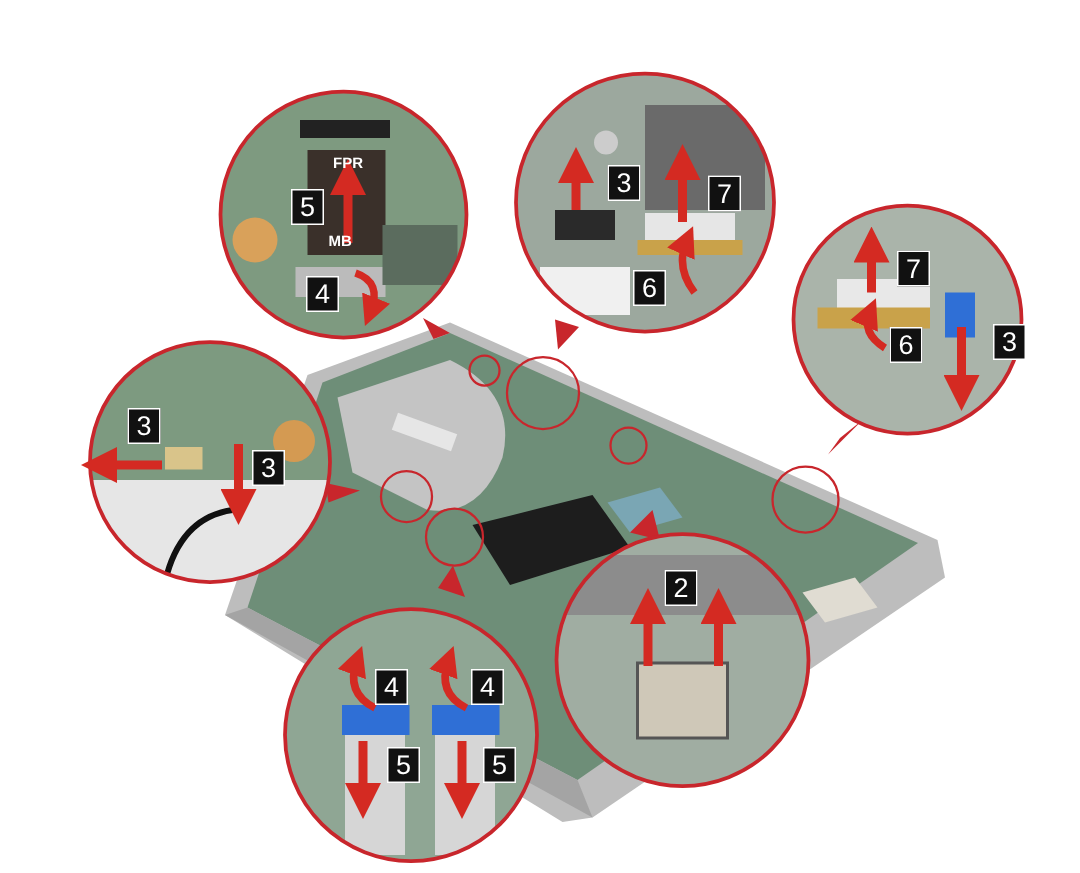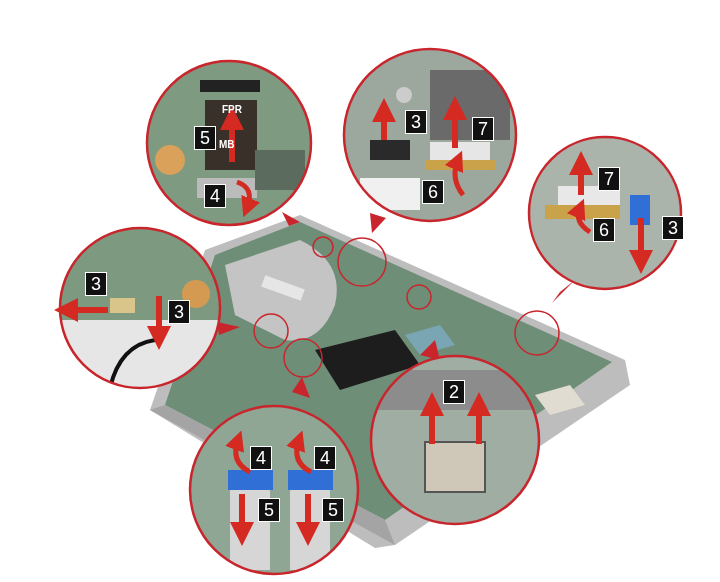--- a/index.html
+++ b/index.html
@@ -158,21 +158,21 @@
     <circle cx="455" cy="440" r="84" fill="none" stroke="#c8262c" stroke-width="2.5"></circle>
     <line x1="432" y1="444" x2="432" y2="404" stroke="#d42a22" stroke-width="6" marker-end="url(#ah)"></line>
     <line x1="479" y1="444" x2="479" y2="404" stroke="#d42a22" stroke-width="6" marker-end="url(#ah)"></line>
   </g>
 </svg>
 
   
   <span class="badge" style="left:194px;top:126px;">5</span>
   <span class="badge" style="left:204px;top:184px;">4</span>
   <span class="lbl" style="left:222px;top:104px;font-size:10px;color:#fff;">FPR</span>
-  <span class="lbl" style="left:219px;top:139px;font-size:10px;color:#fff;">MB</span>
+  <span class="lbl" style="left:219px;top:156px;font-size:10px;color:#fff;">MB</span>
 
   <span class="badge" style="left:405px;top:110px;">3</span>
   <span class="badge" style="left:472px;top:117px;">7</span>
   <span class="badge" style="left:422px;top:180px;">6</span>
 
   <span class="badge" style="left:598px;top:167px;">7</span>
   <span class="badge" style="left:593px;top:218px;">6</span>
   <span class="badge" style="left:662px;top:216px;">3</span>
 
   <span class="badge" style="left:85px;top:272px;">3</span>

